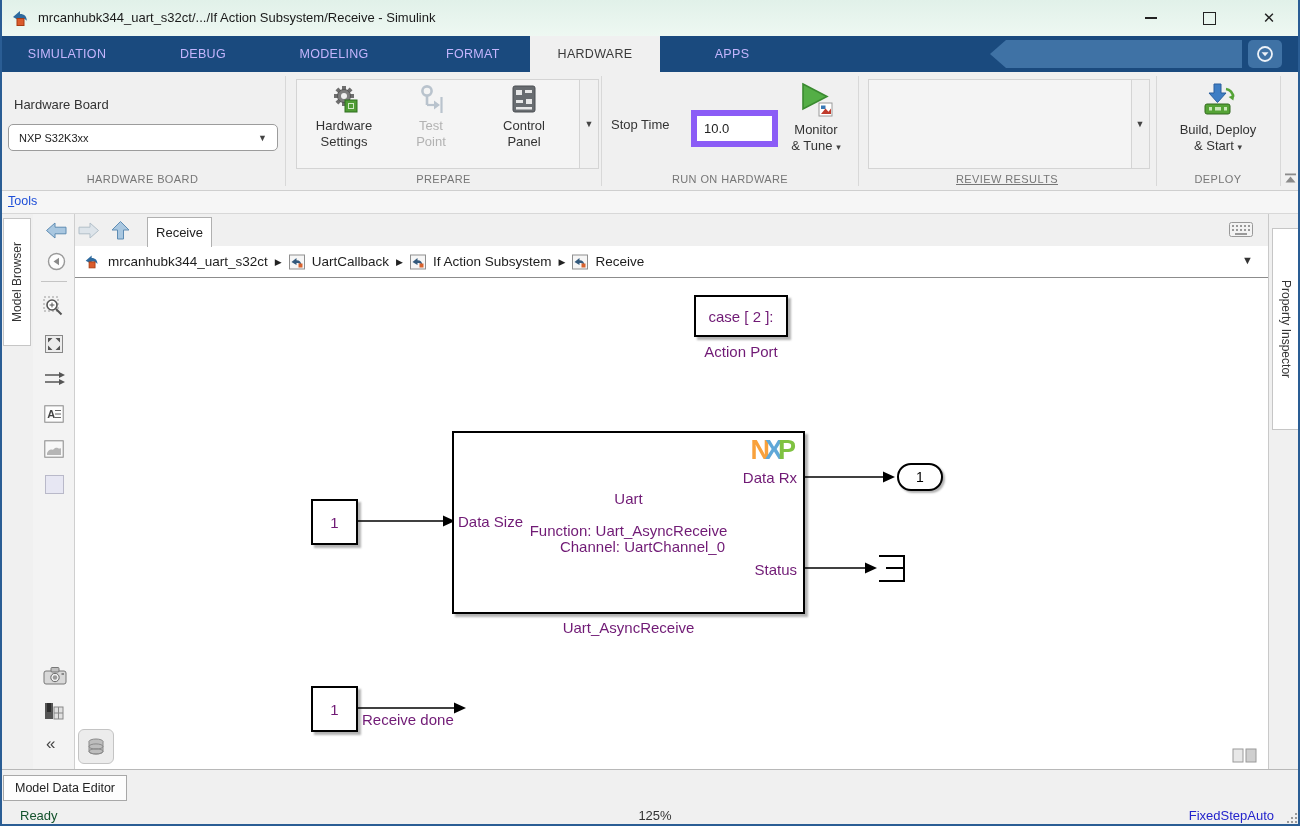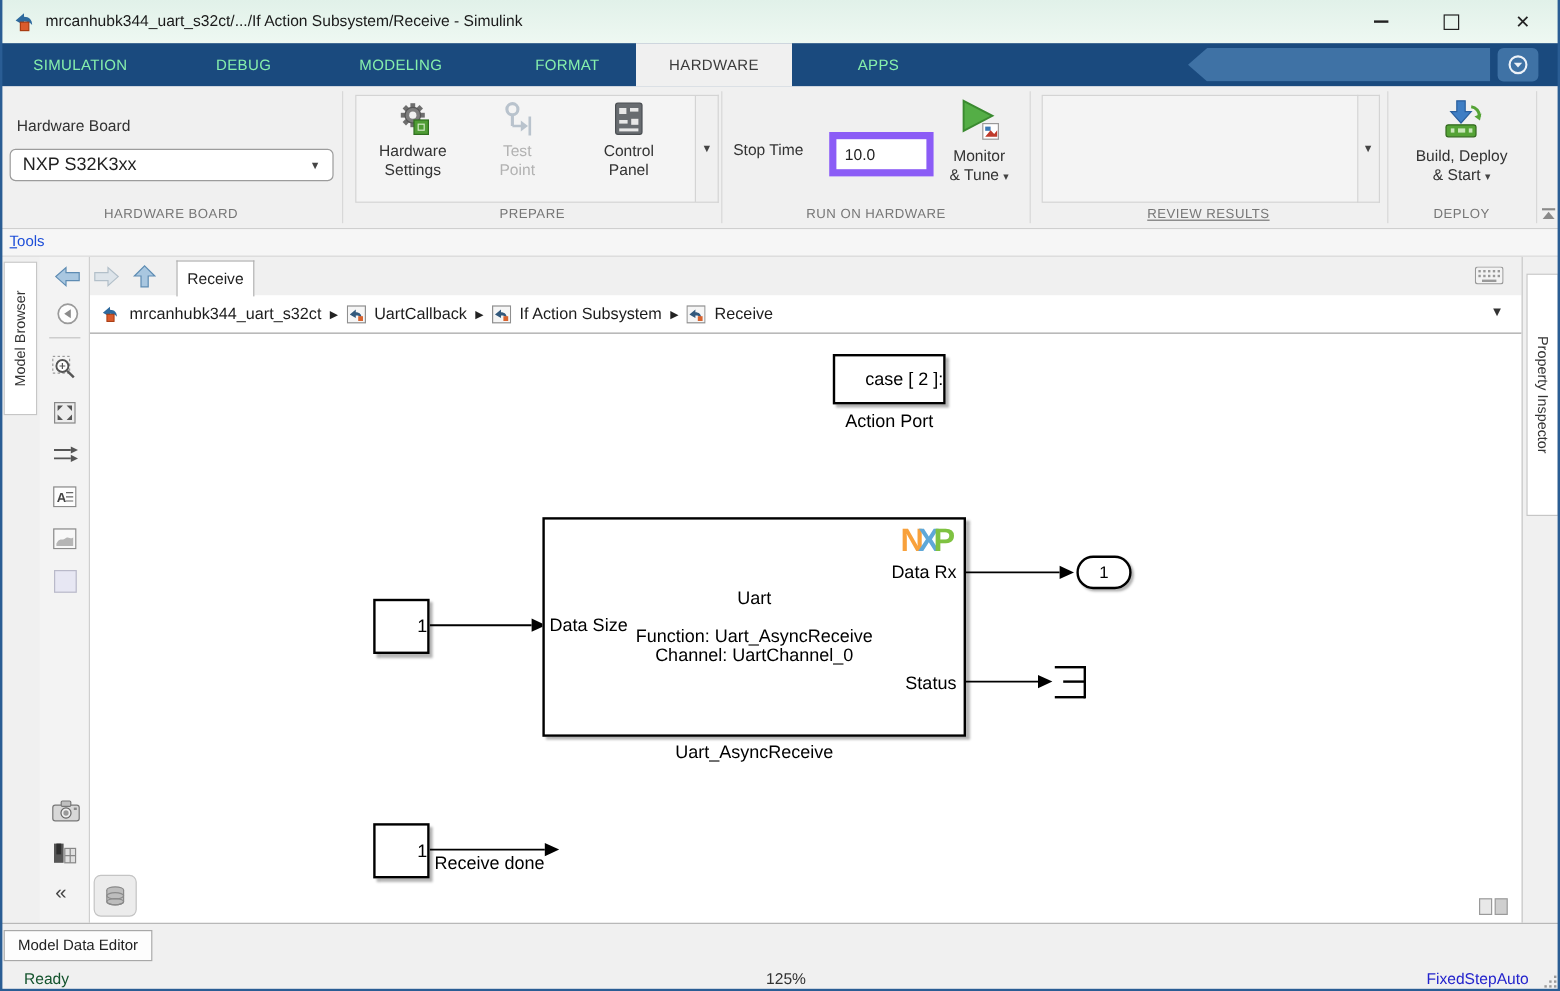--- a/index.html
+++ b/index.html
@@ -1,24 +1,24 @@
 <!DOCTYPE html>
 <html><head>
 <meta charset="utf-8">
 <style>
   html,body{margin:0;padding:0;background:#9a9a9a;}
   #app{position:relative;width:1300px;height:826px;background:#f0f0f0;overflow:hidden;
        font-family:"Liberation Sans",sans-serif;-webkit-font-smoothing:antialiased;}
   .abs{position:absolute;}
   .ctr{display:flex;align-items:center;justify-content:center;}
   .blk{position:absolute;background:#fff;border:2px solid #000;box-shadow:3px 3px 2px rgba(0,0,0,.30);}
-  .cv-txt{font-size:15px;color:#000000;justify-content:flex-end;}
+  .cv-txt{font-size:15px;color:#701a75;}
   .grp-lbl{position:absolute;font-size:11px;color:#767676;text-align:center;letter-spacing:.4px;}
   .rib-txt{font-size:13px;color:#333;text-align:center;line-height:16px;}
-  .tab{position:absolute;top:0;height:36px;line-height:36px;font-size:12.5px;color:#86efac;letter-spacing:.3px;text-align:center;cursor:default;}
+  .tab{position:absolute;top:0;height:36px;line-height:36px;font-size:12.5px;color:#c4b5fd;letter-spacing:.3px;text-align:center;cursor:default;}
   .caret{font-size:9px;color:#444;}
   .caret-w{font-size:9px;color:#e9f0f7;}
   .vline{position:absolute;width:1px;background:#d8d8d8;}
   .tools-label{display:inline-block;font-size:12.5px;color:#1d4ed8;}
   .tools-label::first-letter{text-decoration:underline;}
   .vtab{position:absolute;background:#fff;border:1px solid #c6c6c6;display:flex;align-items:center;justify-content:center;
         font-size:12px;color:#333;}
   .vtext-up{writing-mode:vertical-rl;transform:rotate(180deg);}
   .vtext-dn{writing-mode:vertical-rl;}
   .crumb{display:flex;align-items:center;gap:7px;font-size:13.5px;color:#1d1d1d;}
@@ -108,21 +108,21 @@
   </div>
   <div class="vline" style="left:285px;top:76px;height:110px;"></div>
   <div class="vline" style="left:601px;top:76px;height:110px;"></div>
   <div class="vline" style="left:858px;top:76px;height:110px;"></div>
   <div class="vline" style="left:1156px;top:76px;height:110px;"></div>
   <div class="vline" style="left:1280px;top:76px;height:110px;"></div>
 
   <span class="abs" style="left:14px;top:97px;font-size:13px;color:#333;">Hardware Board</span>
   <div class="abs" style="left:8px;top:124px;width:270px;height:27px;background:#fff;border:1px solid #9c9c9c;border-radius:5px;
               display:flex;align-items:center;justify-content:space-between;padding:0 10px;box-sizing:border-box;">
-    <span style="font-size:15px;color:#222;">NXP S32K3xx</span>
+    <span style="font-size:11px;color:#222;">NXP S32K3xx</span>
     <span class="caret">▼</span>
   </div>
   <div class="grp-lbl" style="left:0;top:173px;width:285px;">HARDWARE BOARD</div>
 
   <div class="abs" style="left:296px;top:79px;width:284px;height:90px;background:#f4f4f4;border:1px solid #d4d4d4;box-sizing:border-box;"></div>
   <div class="abs" style="left:298px;top:80px;width:92px;height:86px;">
     <svg class="abs" style="left:31px;top:4px;" width="30" height="30" viewBox="0 0 30 30">
       <g fill="#6e6e6e">
         <rect x="13" y="2" width="4" height="6" transform="rotate(0 15 12)"></rect>
         <rect x="13" y="2" width="4" height="6" transform="rotate(45 15 12)"></rect>
@@ -405,21 +405,21 @@
   </div>
 
   <div class="blk" style="left:452px;top:431px;width:349px;height:179px;z-index:4;">
     <div class="abs" style="right:12px;top:4px;font-size:27px;font-weight:800;letter-spacing:-5px;line-height:27px;">
       <span style="color:#f8a13c;">N</span><span style="color:#5fa8d8;">X</span><span style="color:#7fc241;">P</span>
     </div>
     <div class="abs cv-txt" style="right:6px;top:36px;">Data Rx</div>
     <div class="abs cv-txt" style="left:0;top:57px;width:100%;text-align:center;">Uart</div>
     <div class="abs cv-txt" style="left:4px;top:80px;">Data Size</div>
     <div class="abs cv-txt" style="left:0;top:89px;width:100%;text-align:center;">Function: Uart_AsyncReceive</div>
-    <div class="abs cv-txt" style="left:0;top:105px;width:100%;text-align:center;">Channel: UartChannel_0</div>
+    <div class="abs cv-txt" style="left:14px;top:105px;width:100%;text-align:center;">Channel: UartChannel_0</div>
     <div class="abs cv-txt" style="right:6px;top:128px;">Status</div>
   </div>
   <div class="abs cv-txt" style="left:452px;top:619px;width:353px;text-align:center;z-index:4;">Uart_AsyncReceive</div>
 
   <div class="abs ctr" style="left:897px;top:463px;width:42px;height:24px;background:#fff;border:2px solid #000;border-radius:14px;
               box-shadow:2px 2px 2px rgba(0,0,0,.3);font-size:14px;z-index:4;">
     <span>1</span>
   </div>
 
   <div class="blk ctr cv-txt" style="left:311px;top:686px;width:43px;height:42px;z-index:4;">

